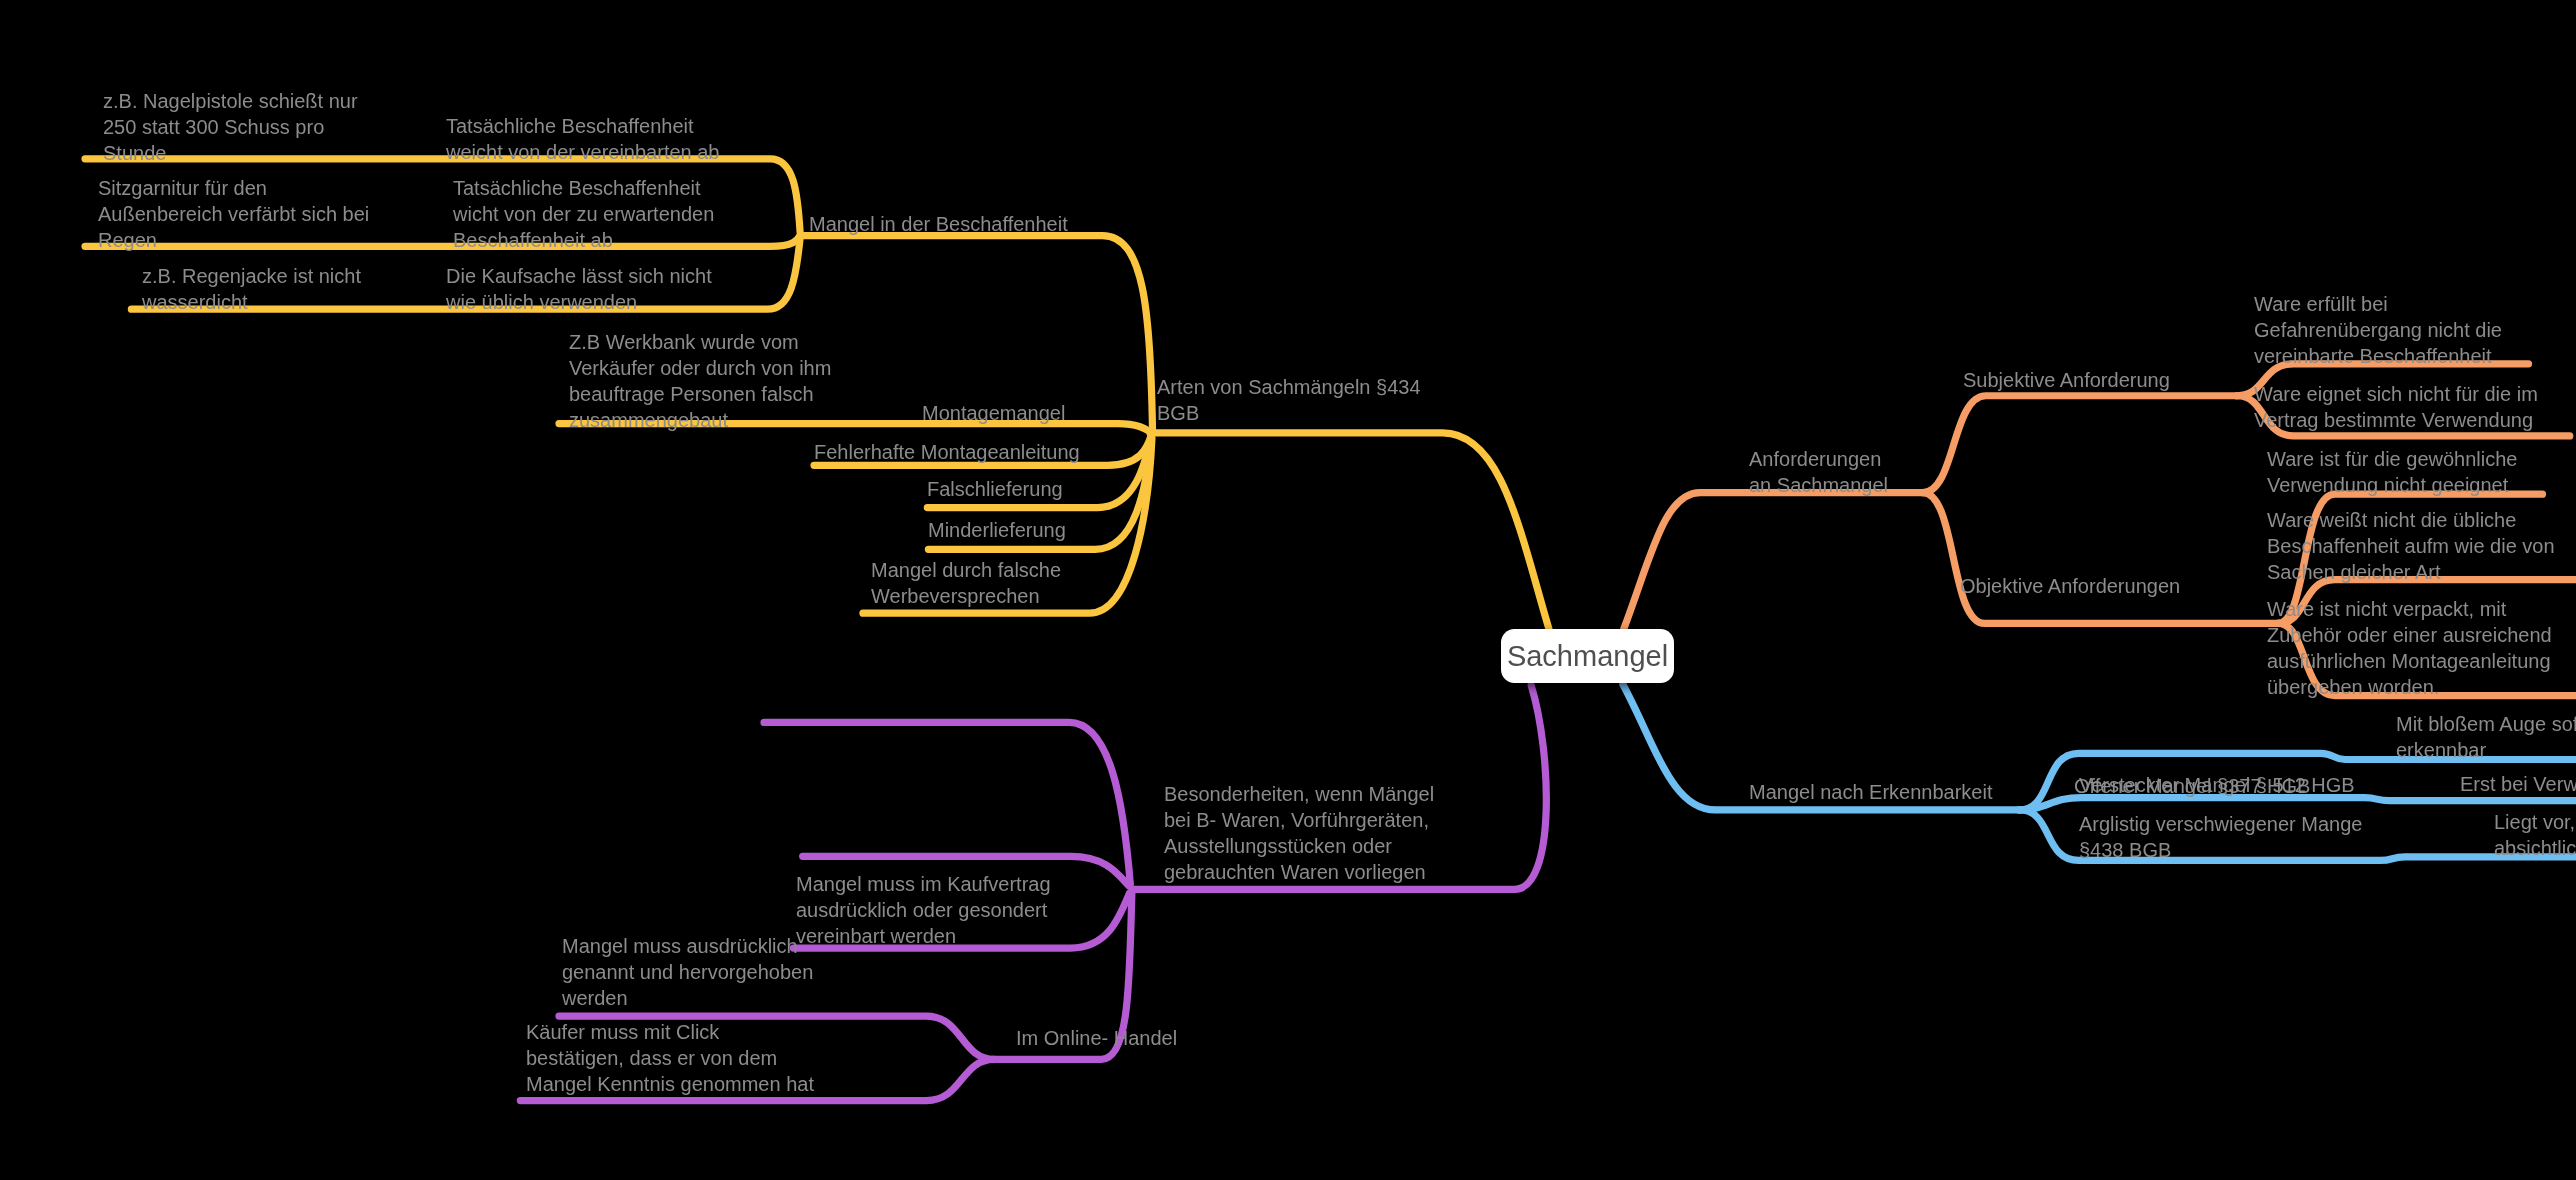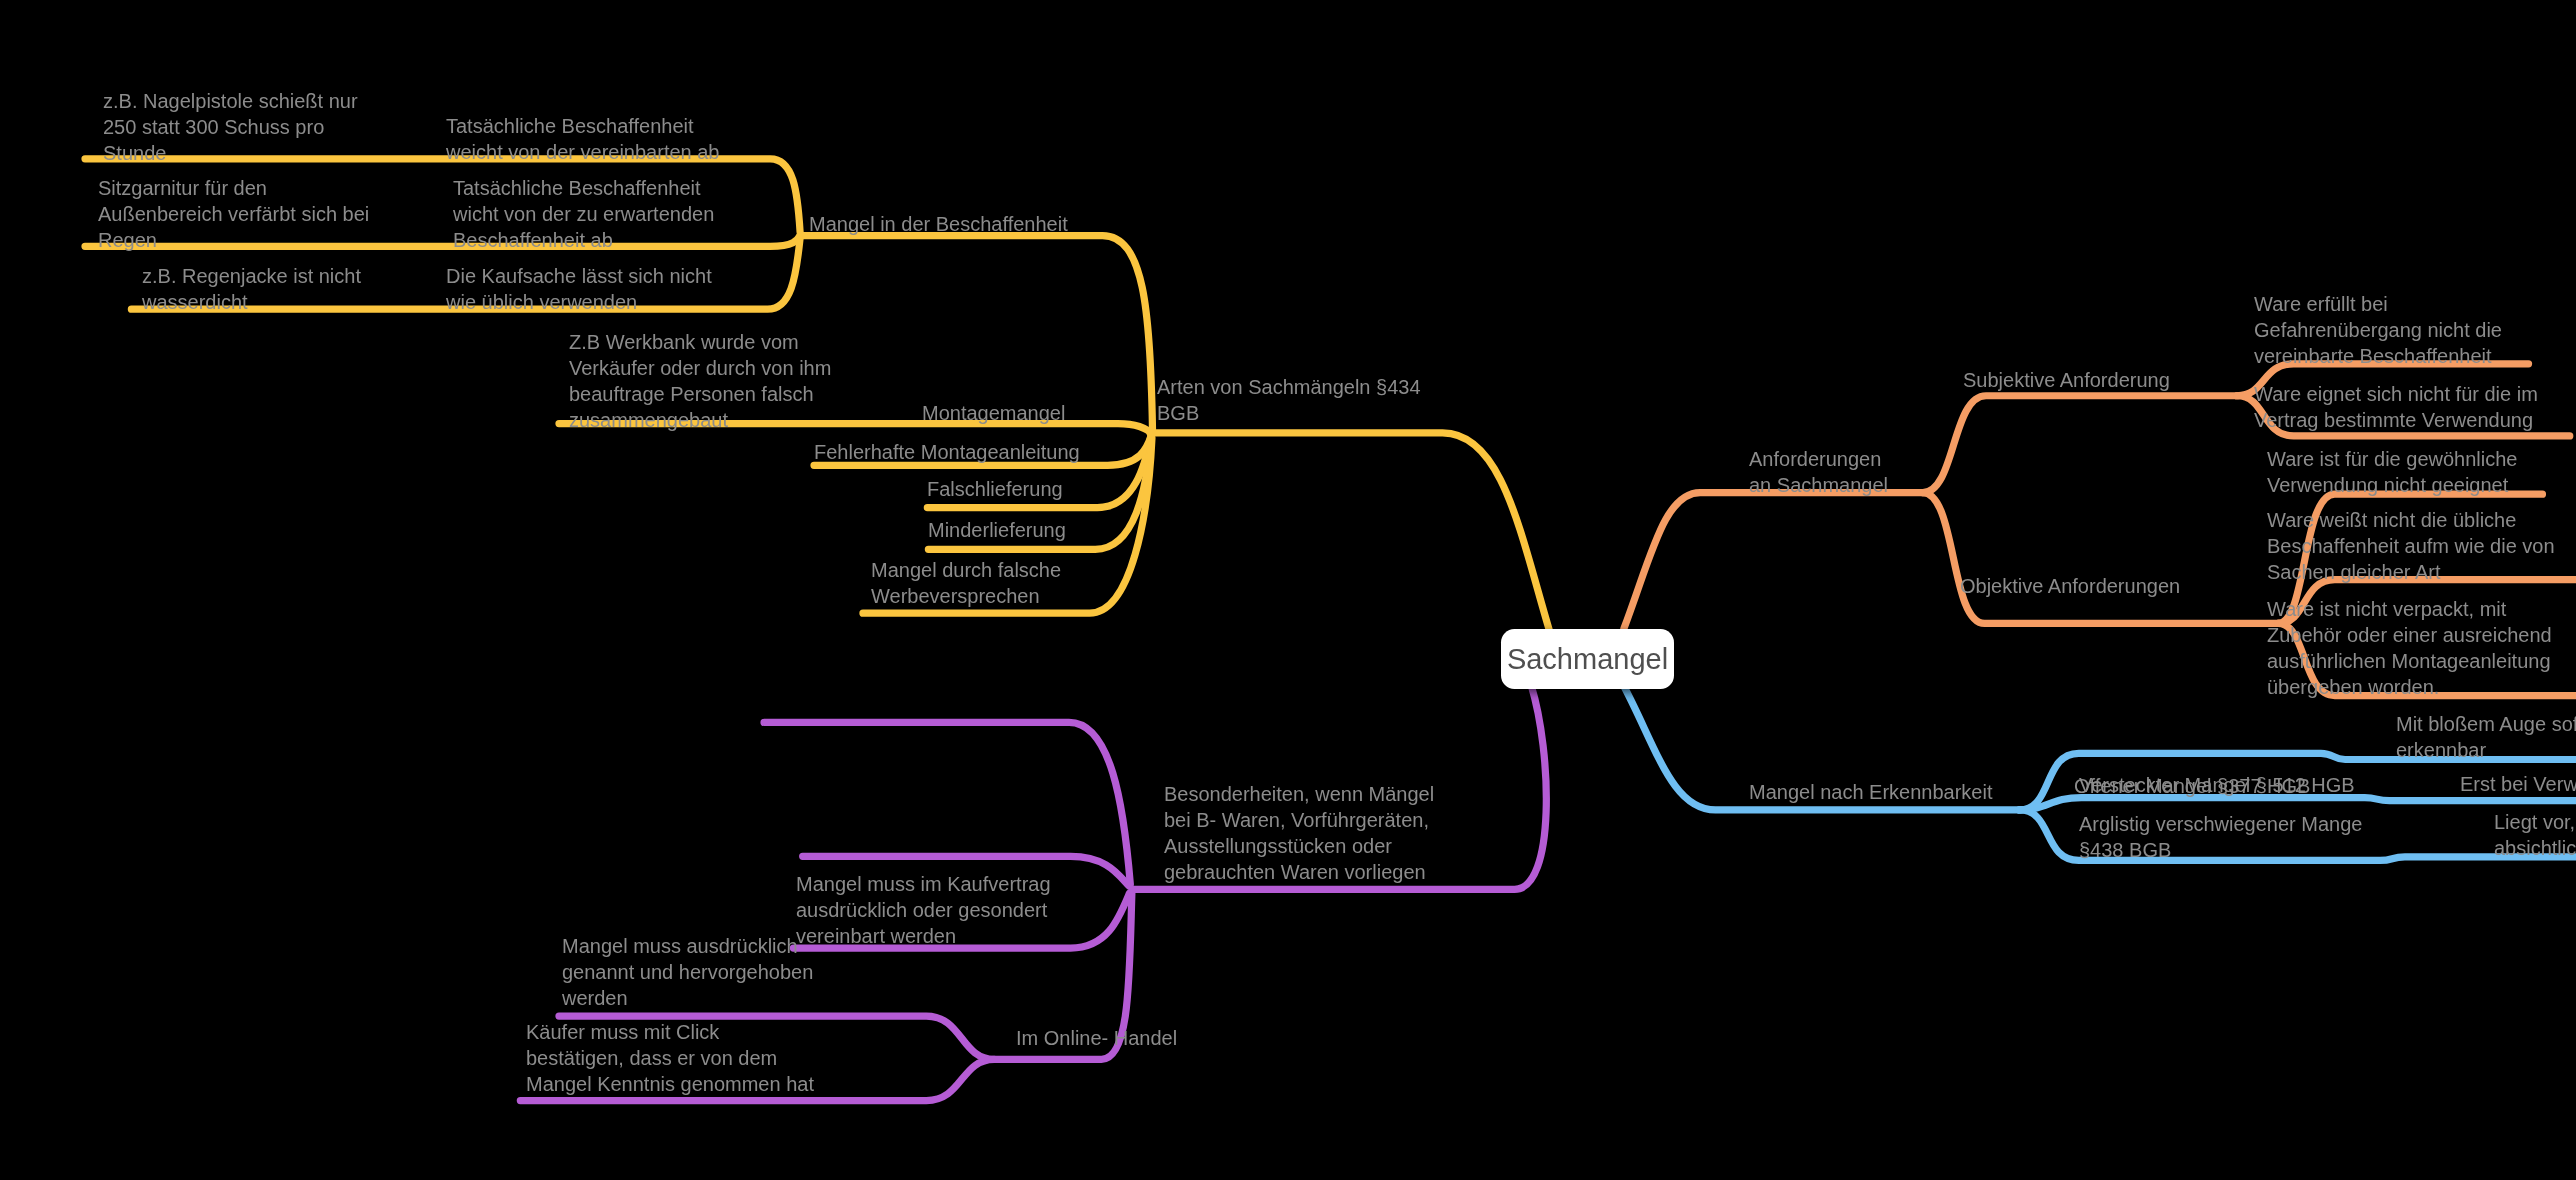--- a/index.html
+++ b/index.html
@@ -5,21 +5,21 @@
   html,body{margin:0;padding:0;background:#000;}
   #stage{position:relative;width:2815px;height:1181px;background:var(--background,#000);overflow:hidden;
          font-family:"Liberation Sans", sans-serif;}
   .t{position:absolute;font-size:20px;line-height:26px;color:var(--text,#8c8c8c);white-space:pre-line;}
   #connectors{position:absolute;left:0;top:0;}
   #connectors path{fill:none;stroke-width:14;stroke-linecap:round;stroke-linejoin:round;}
   #connectors path.yellow{stroke:var(--yellow,#fbc53f);}
   #connectors path.orange{stroke:var(--orange,#f59d64);}
   #connectors path.blue{stroke:var(--blue,#6fbef2);}
   #connectors path.purple{stroke:var(--purple,#b55cd5);}
-  #root-node{position:absolute;left:1501px;top:629px;width:173px;height:60px;background:var(--root_bg,#fff);
+  #root-node{position:absolute;left:1501px;top:629px;width:173px;height:54px;background:var(--root_bg,#fff);
              border-radius:13.4px;display:flex;align-items:center;justify-content:center;
              box-shadow:0 3.1px 9.3px rgba(0,0,0,0.6);}
   #root-node span{font-size:29px;color:var(--root_text,#4f4f4f);}
 </style>
 </head>
 <body>
 
 <div id="stage">
 
   <svg id="connectors" width="2815" height="1181" viewBox="0 0 5464 2292">

